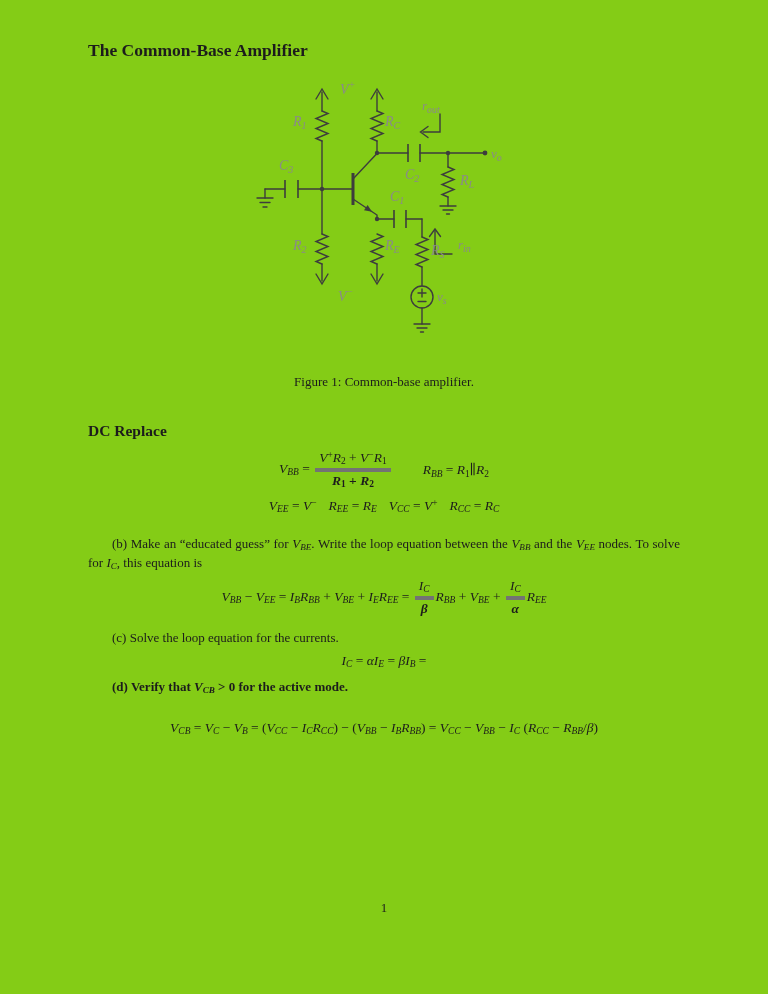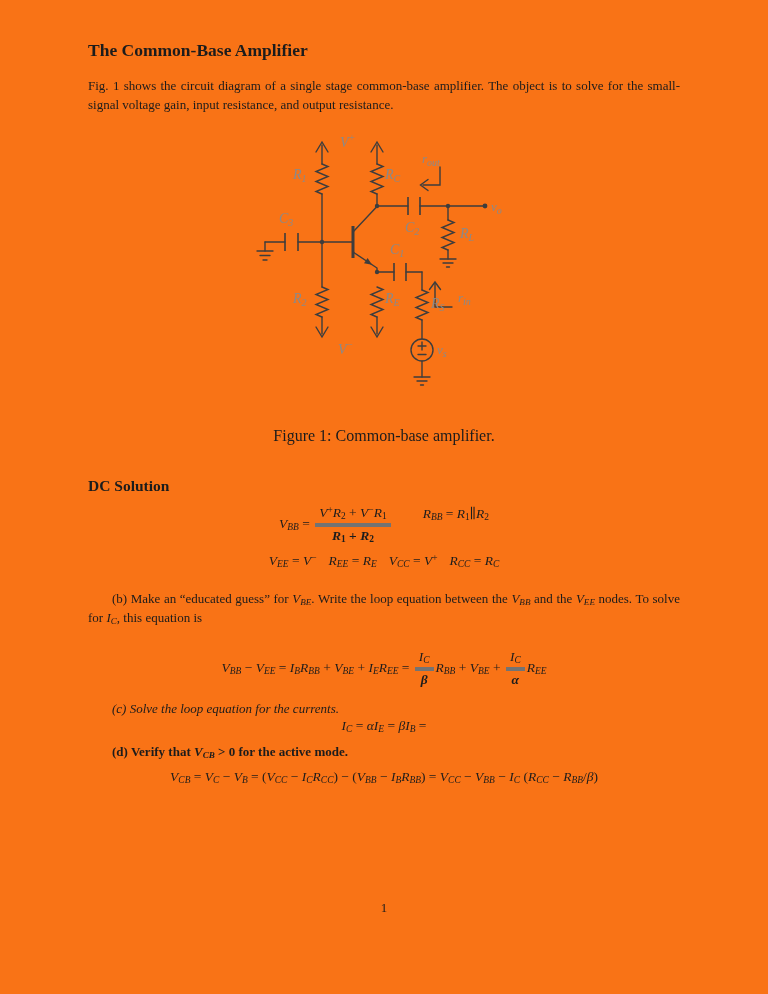--- a/index.html
+++ b/index.html
@@ -1,40 +1,40 @@
 <!DOCTYPE html>
 <html><head>
 <meta charset="utf-8">
 <style>
   html,body{margin:0;padding:0;background:#fff;}
-  .page{position:relative;width:768px;height:994px;background:#f97316;overflow:hidden;
+  .page{position:relative;width:768px;height:994px;background:#84cc16;overflow:hidden;
         font-family:"Liberation Serif","DejaVu Serif",serif;color:#1c1c1c;}
   .content{padding:40px 88px 0 88px;}
   h1.title{font-size:17.5px;font-weight:bold;margin:0;}
   h2.sect{font-size:15.5px;font-weight:bold;margin:21px 0 0 0;}
   p.body{font-size:13px;line-height:1.47;margin:15px 0 0 0;text-align:justify;}
   p.indent{text-indent:24px;}
   .m{white-space:nowrap;}
   i{font-style:italic;}
   sub{font-size:70%;vertical-align:baseline;position:relative;top:.24em;line-height:0;}
   sup{font-size:70%;vertical-align:baseline;position:relative;top:-.45em;line-height:0;}
   .frac{display:inline-flex;flex-direction:column;vertical-align:middle;text-align:center;
         margin:0 2px;line-height:1.25;}
   .fnum{display:block;padding:0 4px 1px;border-bottom:4px solid #737373;}
   .fden{display:block;padding:1px 4px 0;font-weight:bold;}
-  .eq{display:flex;justify-content:center;font-size:13.5px;}
+  .eq{display:flex;justify-content:center;align-items:center;font-size:13.5px;}
   .eq .part{white-space:nowrap;}
   .eq1{margin-top:10px;gap:30px;}
   .eq2{margin-top:8px;gap:12px;}
-  .eq3{margin-top:22px;}
-  .eq4{margin-top:0;}
-  .eq5{margin-top:8px;}
+  .eq3{margin-top:6px;}
+  .eq4{margin-top:6px;}
+  .eq5{margin-top:24px;}
   .figure{margin-top:8px;}
   svg.circuit{display:block;margin-left:157px;}
-  .caption{font-size:16px;text-align:center;margin-top:10px;}
+  .caption{font-size:13px;text-align:center;margin-top:10px;}
   .pagenum{position:absolute;top:900px;left:0;width:100%;text-align:center;font-size:13px;}
   
   .wire{stroke:#3d3d3d;stroke-width:1.4;fill:none;stroke-linecap:round;}
   .plate{stroke:#3d3d3d;stroke-width:1.6;fill:none;stroke-linecap:butt;}
   .bar{stroke:#3d3d3d;stroke-width:3;fill:none;}
   .dot{fill:#3d3d3d;stroke:none;}
   .fillhead{fill:#3d3d3d;stroke:none;}
   .lbl{font-family:"Liberation Serif","DejaVu Serif",serif;font-style:italic;
        font-size:14px;fill:#8a8a8a;}
   .lbl.lc{font-size:13px;}
@@ -43,21 +43,20 @@
 </style>
 </head>
 <body>
 
 <div class="page">
   <div class="content">
 
     <h1 class="title">The Common-Base Amplifier</h1>
 
 
-    <p class="body">Fig. 1 shows the circuit diagram of a single stage common-base amplifier. The object is to solve for the small-signal voltage gain, input resistance, and output resistance.</p>
 
     <div class="figure">
       <svg class="circuit" width="265" height="295" viewBox="0 0 265 295" xmlns="http://www.w3.org/2000/svg">
 
         <g>
           <path class="wire" d="M77,42 L77,23"></path>
           <path class="wire" d="M71,30 L77,20 L83,30"></path>
         </g>
         <g>
           <path class="wire" d="M132,42 L132,23"></path>
@@ -181,21 +180,21 @@
         <text class="lbl" x="140" y="181"><tspan>R</tspan><tspan class="sb" dy="3">E</tspan></text>
         <text class="lbl" x="186" y="186"><tspan>R</tspan><tspan class="sb" dy="3">S</tspan></text>
         <text class="lbl lc" x="213" y="180"><tspan>r</tspan><tspan class="sb" dy="3">in</tspan></text>
         <text class="lbl" x="93" y="232"><tspan>V</tspan><tspan class="sp" dy="-6">−</tspan></text>
         <text class="lbl lc" x="192" y="232"><tspan>v</tspan><tspan class="sb" dy="3">s</tspan></text>
       </svg>
 
       <div class="caption">Figure 1: Common-base amplifier.</div>
     </div>
 
-    <h2 class="sect" style="margin-top:32px;">DC Solution</h2>
+    <h2 class="sect" style="margin-top:32px;">DC Replace</h2>
 
 
     <div class="eq eq1">
       <span class="part"><i>V</i><sub><i>BB</i></sub> = <span class="frac">
             <span class="fnum"><i>V</i><sup>+</sup><i>R</i><sub>2</sub> + <i>V</i><sup>−</sup><i>R</i><sub>1</sub></span>
             <span class="fden"><i>R</i><sub>1</sub> + <i>R</i><sub>2</sub></span>
           </span></span>
       <span class="part"><i>R</i><sub><i>BB</i></sub> = <i>R</i><sub>1</sub>∥<i>R</i><sub>2</sub></span>
     </div>
 
@@ -211,21 +210,21 @@
     <div class="eq eq3">
       <span class="part"><i>V</i><sub><i>BB</i></sub> − <i>V</i><sub><i>EE</i></sub> = <i>I</i><sub><i>B</i></sub><i>R</i><sub><i>BB</i></sub> + <i>V</i><sub><i>BE</i></sub> + <i>I</i><sub><i>E</i></sub><i>R</i><sub><i>EE</i></sub> = <span class="frac">
             <span class="fnum"><i>I</i><sub><i>C</i></sub></span>
             <span class="fden"><i>β</i></span>
           </span><i>R</i><sub><i>BB</i></sub> + <i>V</i><sub><i>BE</i></sub> + <span class="frac">
             <span class="fnum"><i>I</i><sub><i>C</i></sub></span>
             <span class="fden"><i>α</i></span>
           </span><i>R</i><sub><i>EE</i></sub></span>
     </div>
 
-    <p class="body indent" style="margin-top:10px;font-style:italic;">(c) Solve the loop equation for the currents.</p>
+    <p class="body indent" style="margin-top:10px;">(c) Solve the loop equation for the currents.</p>
 
     <div class="eq eq4">
       <span class="part"><i>I</i><sub><i>C</i></sub> = <i>αI</i><sub><i>E</i></sub> = <i>βI</i><sub><i>B</i></sub> = </span>
     </div>
 
     <p class="body indent" style="margin-top:8px;font-weight:bold;">(d) Verify that <span class="m"><i>V</i><sub><i>CB</i></sub> &gt; 0</span> for the active mode.</p>
 
     <div class="eq eq5">
       <span class="part"><i>V</i><sub><i>CB</i></sub> = <i>V</i><sub><i>C</i></sub> − <i>V</i><sub><i>B</i></sub> = (<i>V</i><sub><i>CC</i></sub> − <i>I</i><sub><i>C</i></sub><i>R</i><sub><i>CC</i></sub>) − (<i>V</i><sub><i>BB</i></sub> − <i>I</i><sub><i>B</i></sub><i>R</i><sub><i>BB</i></sub>) = <i>V</i><sub><i>CC</i></sub> − <i>V</i><sub><i>BB</i></sub> − <i>I</i><sub><i>C</i></sub> (<i>R</i><sub><i>CC</i></sub> − <i>R</i><sub><i>BB</i></sub>/<i>β</i>)</span>
     </div>

